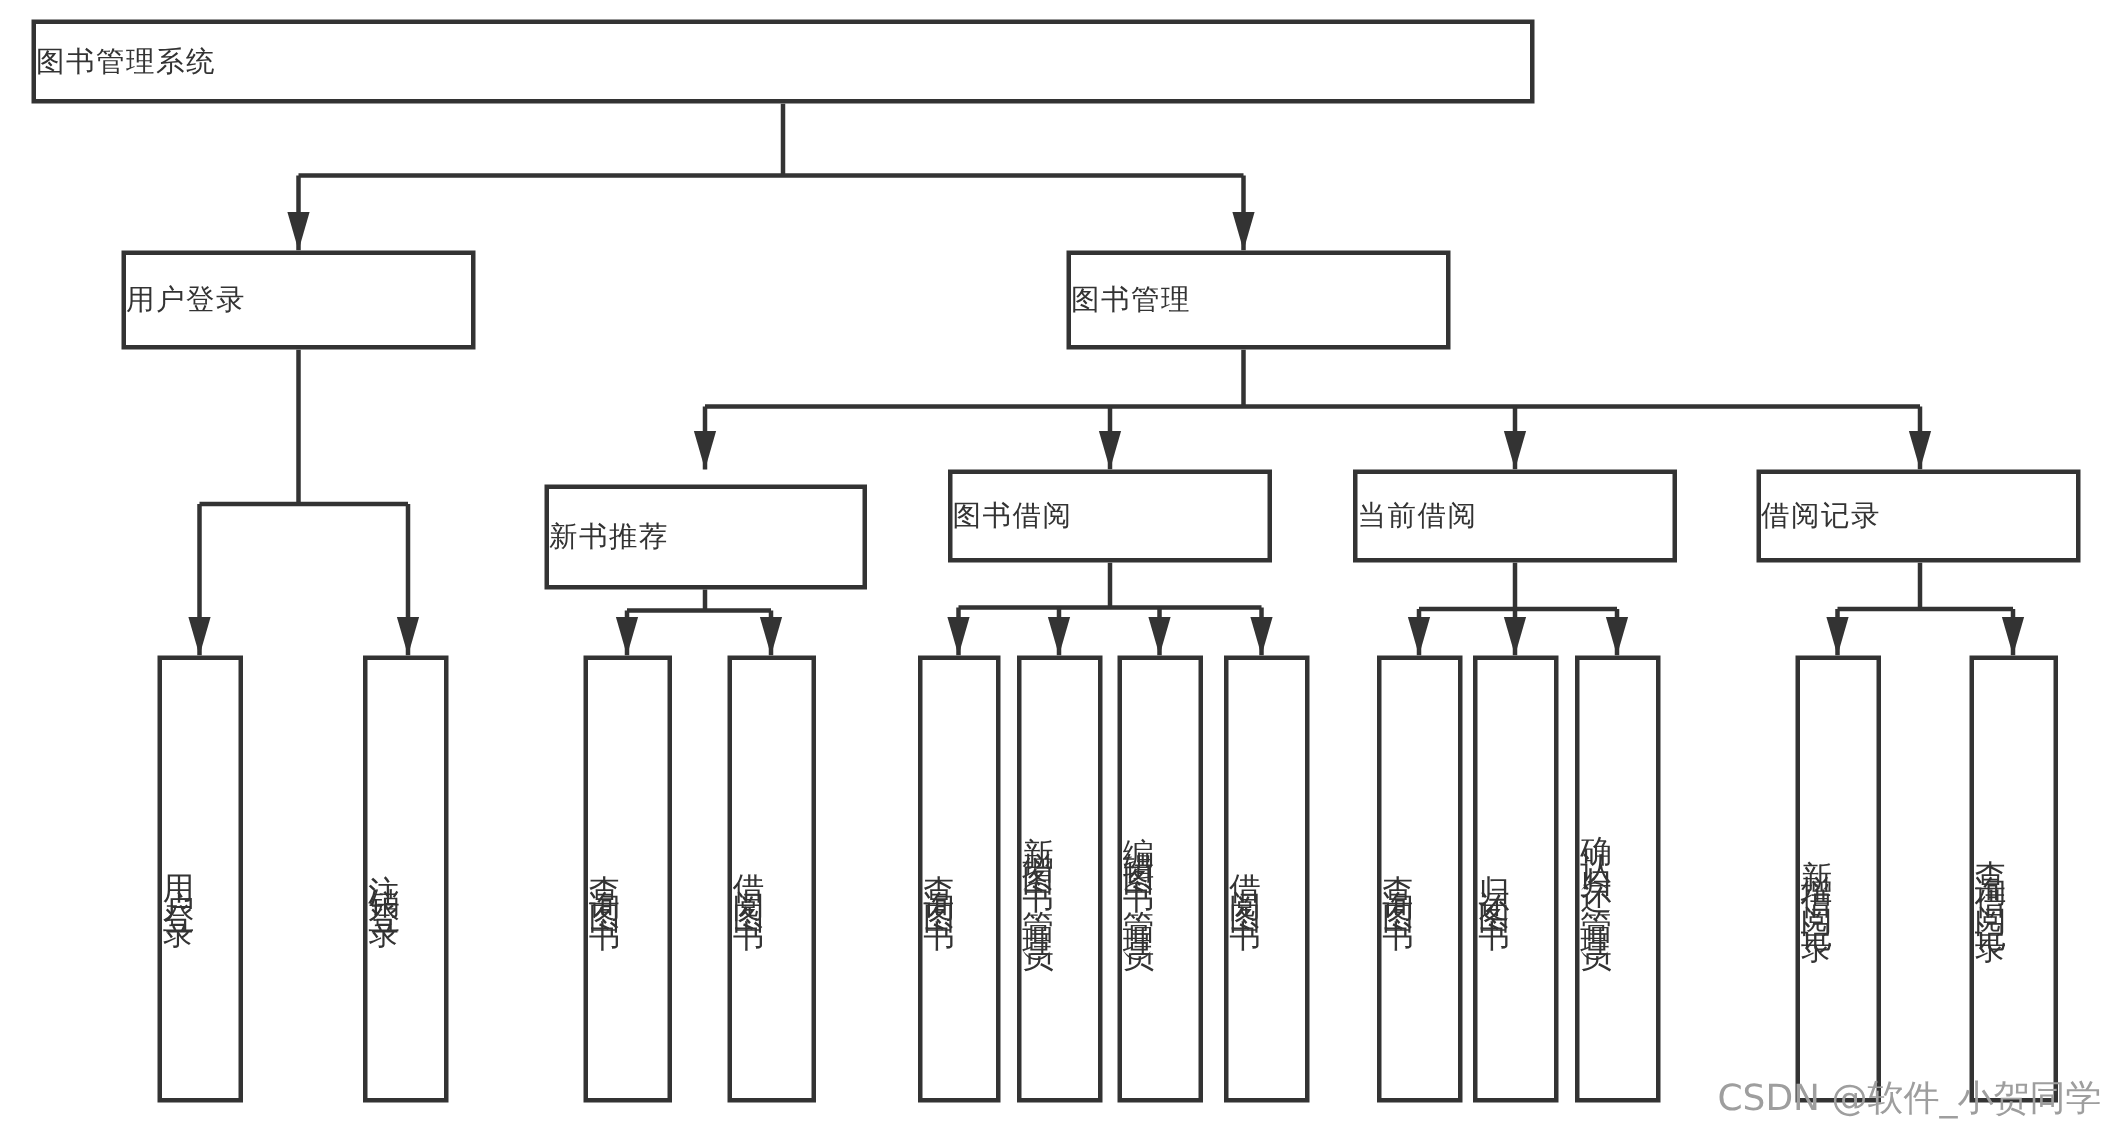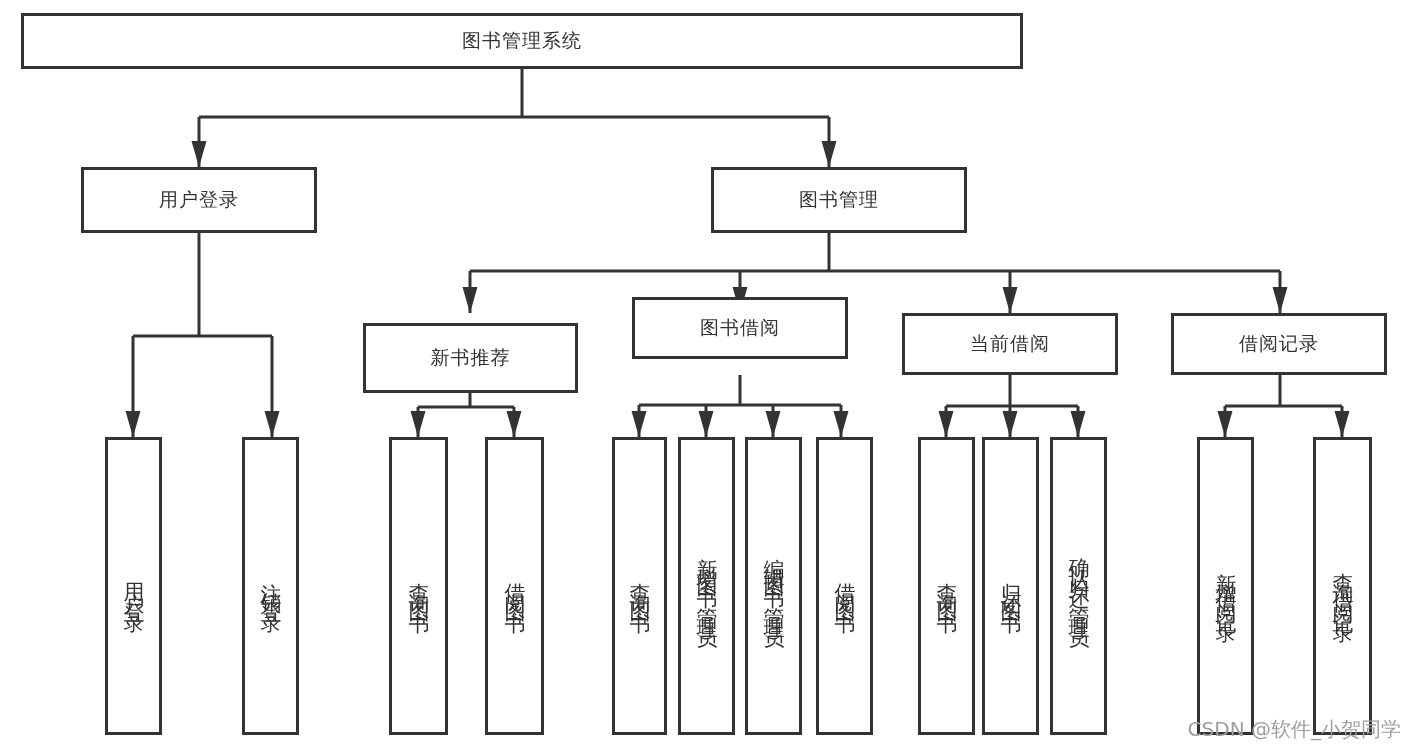--- a/index.html
+++ b/index.html
@@ -21,21 +21,20 @@
     width: 1405px; height: 747px;
     z-index: 1;
   }
   .node {
     position: absolute;
     box-sizing: border-box;
     background: #ffffff;
     border: 3px solid #333333;
     display: flex;
     align-items: center;
-    justify-content: center;
     z-index: 2;
     color: #333333;
   }
   .hlabel {
     font-size: 19px;
     letter-spacing: 1px;
     white-space: nowrap;
     color: #333333;
   }
   .leaf .vlabel {
@@ -44,21 +43,21 @@
     letter-spacing: 10px;
     line-height: 1;
     white-space: nowrap;
     color: #333333;
   }
   .watermark {
     position: absolute;
     right: 4px;
     top: 716px;
     z-index: 3;
-    font-size: 20px;
+    font-size: 24px;
     color: #9e9e9e;
     white-space: nowrap;
   }
 </style>
 </head>
 <body>
 
 <div class="canvas">
 
   <svg class="connectors" viewBox="0 0 1405 747" xmlns="http://www.w3.org/2000/svg">
@@ -118,21 +117,21 @@
   <div class="node" style="left:81px; top:167px; width:236px; height:66px;">
     <span class="hlabel">用户登录</span>
   </div>
   <div class="node" style="left:711px; top:167px; width:256px; height:66px;">
     <span class="hlabel">图书管理</span>
   </div>
 
   <div class="node" style="left:363px; top:323px; width:215px; height:70px;">
     <span class="hlabel">新书推荐</span>
   </div>
-  <div class="node" style="left:632px; top:297px; width:216px; height:62px;">
+  <div class="node" style="left:632px; top:313px; width:216px; height:62px;">
     <span class="hlabel">图书借阅</span>
   </div>
   <div class="node" style="left:1171px; top:313px; width:216px; height:62px;">
     <span class="hlabel">借阅记录</span>
   </div>
   <div class="node" style="left:902px; top:313px; width:216px; height:62px;">
     <span class="hlabel">当前借阅</span>
   </div>
 
   <div class="node leaf" style="left:105px; top:437px; width:57px; height:298px;">

